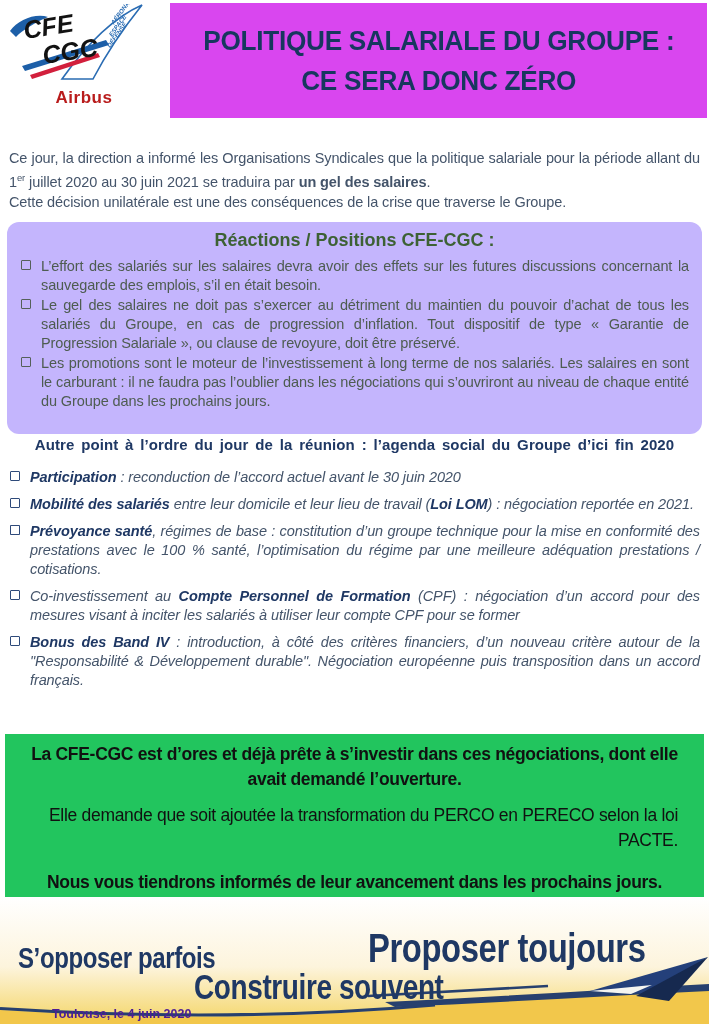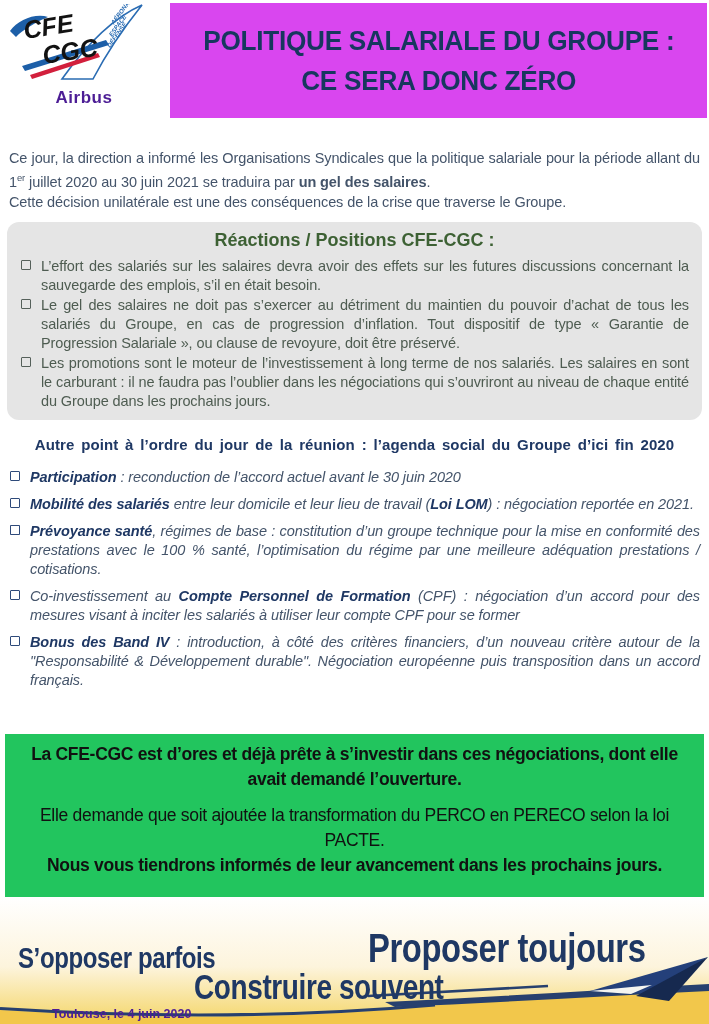--- a/index.html
+++ b/index.html
@@ -1,55 +1,55 @@
 <!DOCTYPE html>
 <html><head>
 <meta charset="utf-8">
 <style>
   html,body{margin:0;padding:0;background:#e9e9e9;}
   .page{position:relative;width:709px;height:1024px;margin:0 auto;background:#ffffff;overflow:hidden;
         font-family:"Liberation Sans",sans-serif;-webkit-font-smoothing:antialiased;}
 
   
   .logo-wrap{position:absolute;left:8px;top:4px;width:152px;}
-  .logo-entity{margin-top:4px;text-align:center;font-size:17px;font-weight:bold;color:#4c1d95;letter-spacing:.5px;}
+  .logo-entity{margin-top:4px;text-align:center;font-size:17px;font-weight:bold;color:#b91c1c;letter-spacing:.5px;}
   .banner{position:absolute;left:170px;top:3px;right:2px;height:115px;background:#d946ef;
           display:flex;flex-direction:column;align-items:center;justify-content:center;}
   .banner .t{color:#17375E;font-weight:bold;font-size:27px;line-height:40px;letter-spacing:-.3px;
              transform:scaleX(.97);transform-origin:center;white-space:nowrap;}
 
   
   .intro{position:absolute;left:9px;right:9px;top:148px;color:#44546A;font-size:14.5px;line-height:20px;
          text-align:justify;letter-spacing:-.1px;}
   .run-b{font-weight:bold;}
   .run-sup{font-size:.65em;vertical-align:super;}
 
-  .box1{position:absolute;left:7px;right:7px;top:222px;background:#e5e5e5;border-radius:12px;
-        padding:6px 13px 8px 13px;box-sizing:border-box;}
+  .box1{position:absolute;left:7px;right:7px;top:222px;background:#c4b5fd;border-radius:12px;
+        padding:6px 13px 22px 13px;box-sizing:border-box;}
   .box1-title{text-align:center;color:#3D6134;font-weight:bold;font-size:18px;line-height:24px;margin-bottom:5px;}
   .blist{margin:0;padding:0;list-style:none;}
   .blist li{position:relative;padding-left:21px;text-align:justify;font-size:14.5px;line-height:19px;
             letter-spacing:-.1px;}
   .box1 .blist li{color:#4E5C51;margin-bottom:1px;}
   .sq{position:absolute;left:1px;top:3px;width:10px;height:10px;border:1.6px solid currentColor;
       border-radius:1px;box-sizing:border-box;}
   .box1 .sq{color:#55605a;}
 
   .agenda-heading{position:absolute;left:10px;right:10px;top:436px;text-align:center;color:#1F3864;
                   font-weight:bold;font-size:15px;word-spacing:2.5px;white-space:nowrap;letter-spacing:.1px;}
   .agenda{position:absolute;left:9px;right:9px;top:468px;}
   .agenda .blist li{color:#44546A;margin-bottom:8px;font-style:italic;}
   .agenda .sq{color:#2E4A7A;}
   .agenda .run-b{color:#1F3864;}
 
   .box2{position:absolute;left:5px;right:5px;top:734px;height:163px;background:#22c55e;
         box-sizing:border-box;padding:8px 26px 0 26px;text-align:center;color:#111111;}
   .box2 p{margin:0;font-size:17.5px;line-height:25px;letter-spacing:-.3px;}
   .box2 .p1{font-weight:bold;margin-bottom:11px;}
-  .box2 .p2{font-weight:normal;}
+  .box2 .p2{font-weight:normal;margin-bottom:17px;text-align:right;}
   .box2 .p3{font-weight:bold;}
 
   
   .footer{position:absolute;left:0;top:897px;width:709px;height:127px;}
   .footer svg.bg{position:absolute;left:0;top:0;}
   .slogan{position:absolute;color:#1F3864;font-weight:bold;white-space:nowrap;
           transform:scaleX(.8);transform-origin:left top;letter-spacing:-.5px;}
   .slogan-left{left:18px;top:44px;font-size:30px;}
   .slogan-right{left:368px;top:28px;font-size:41px;}
   .slogan-center{left:194px;top:70px;font-size:35px;}

